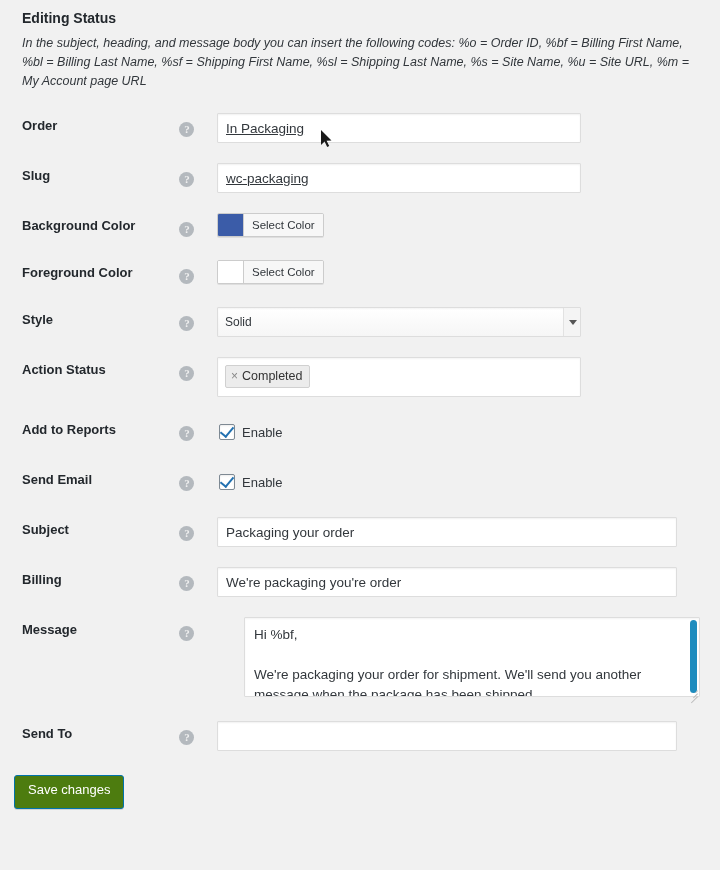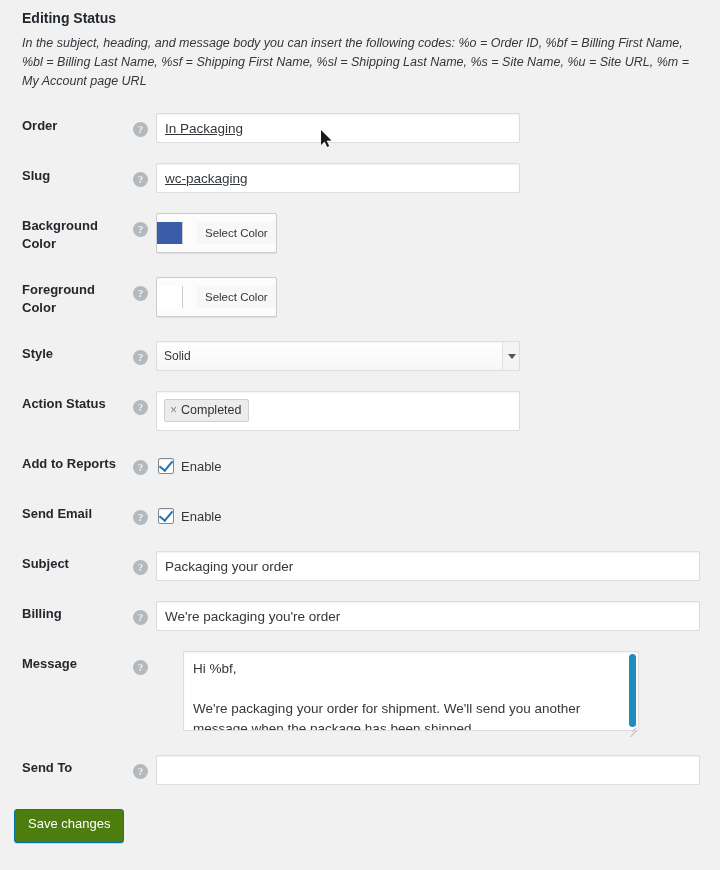--- a/index.html
+++ b/index.html
@@ -75,33 +75,32 @@
     border: 1px solid #ddd;
     background: #fff;
     font-size: 13.5px;
     color: #32373c;
     padding: 3px 8px;
     border-radius: 1px;
     box-shadow: inset 0 1px 2px rgba(0,0,0,0.06);
     font-family: "Liberation Sans", sans-serif;
   }
   input.w-narrow { width: 364px; text-decoration: underline; }
-  input.w-wide { width: 544px; }
+  input.w-wide { width: 460px; }
 
   
   .color-wrap {
     display: inline-flex;
-    align-items: center;
+    align-items: flex-start;
     border: 1px solid #ccc;
     background: #fcfcfc;
-    height: 40px;
+    height: 24px;
     box-shadow: 0 1px 0 rgba(0,0,0,0.08);
     border-radius: 2px;
     overflow: hidden;
-    gap: 14px;
   }
   .color-swatch {
     width: 26px;
     height: 22px;
     display: block;
     border-right: 1px solid #ccc;
   }
   .color-btn-label {
     font-size: 11.5px;
     color: #32373c;

